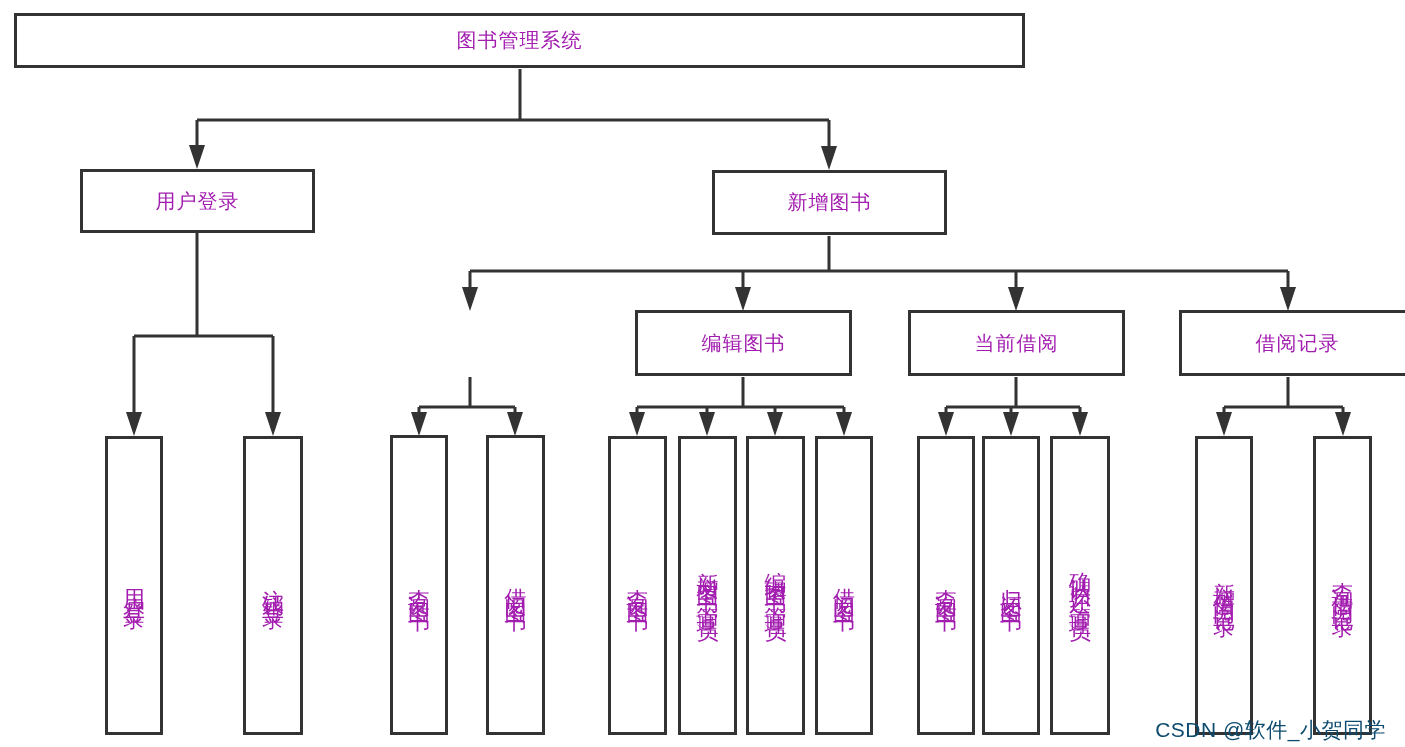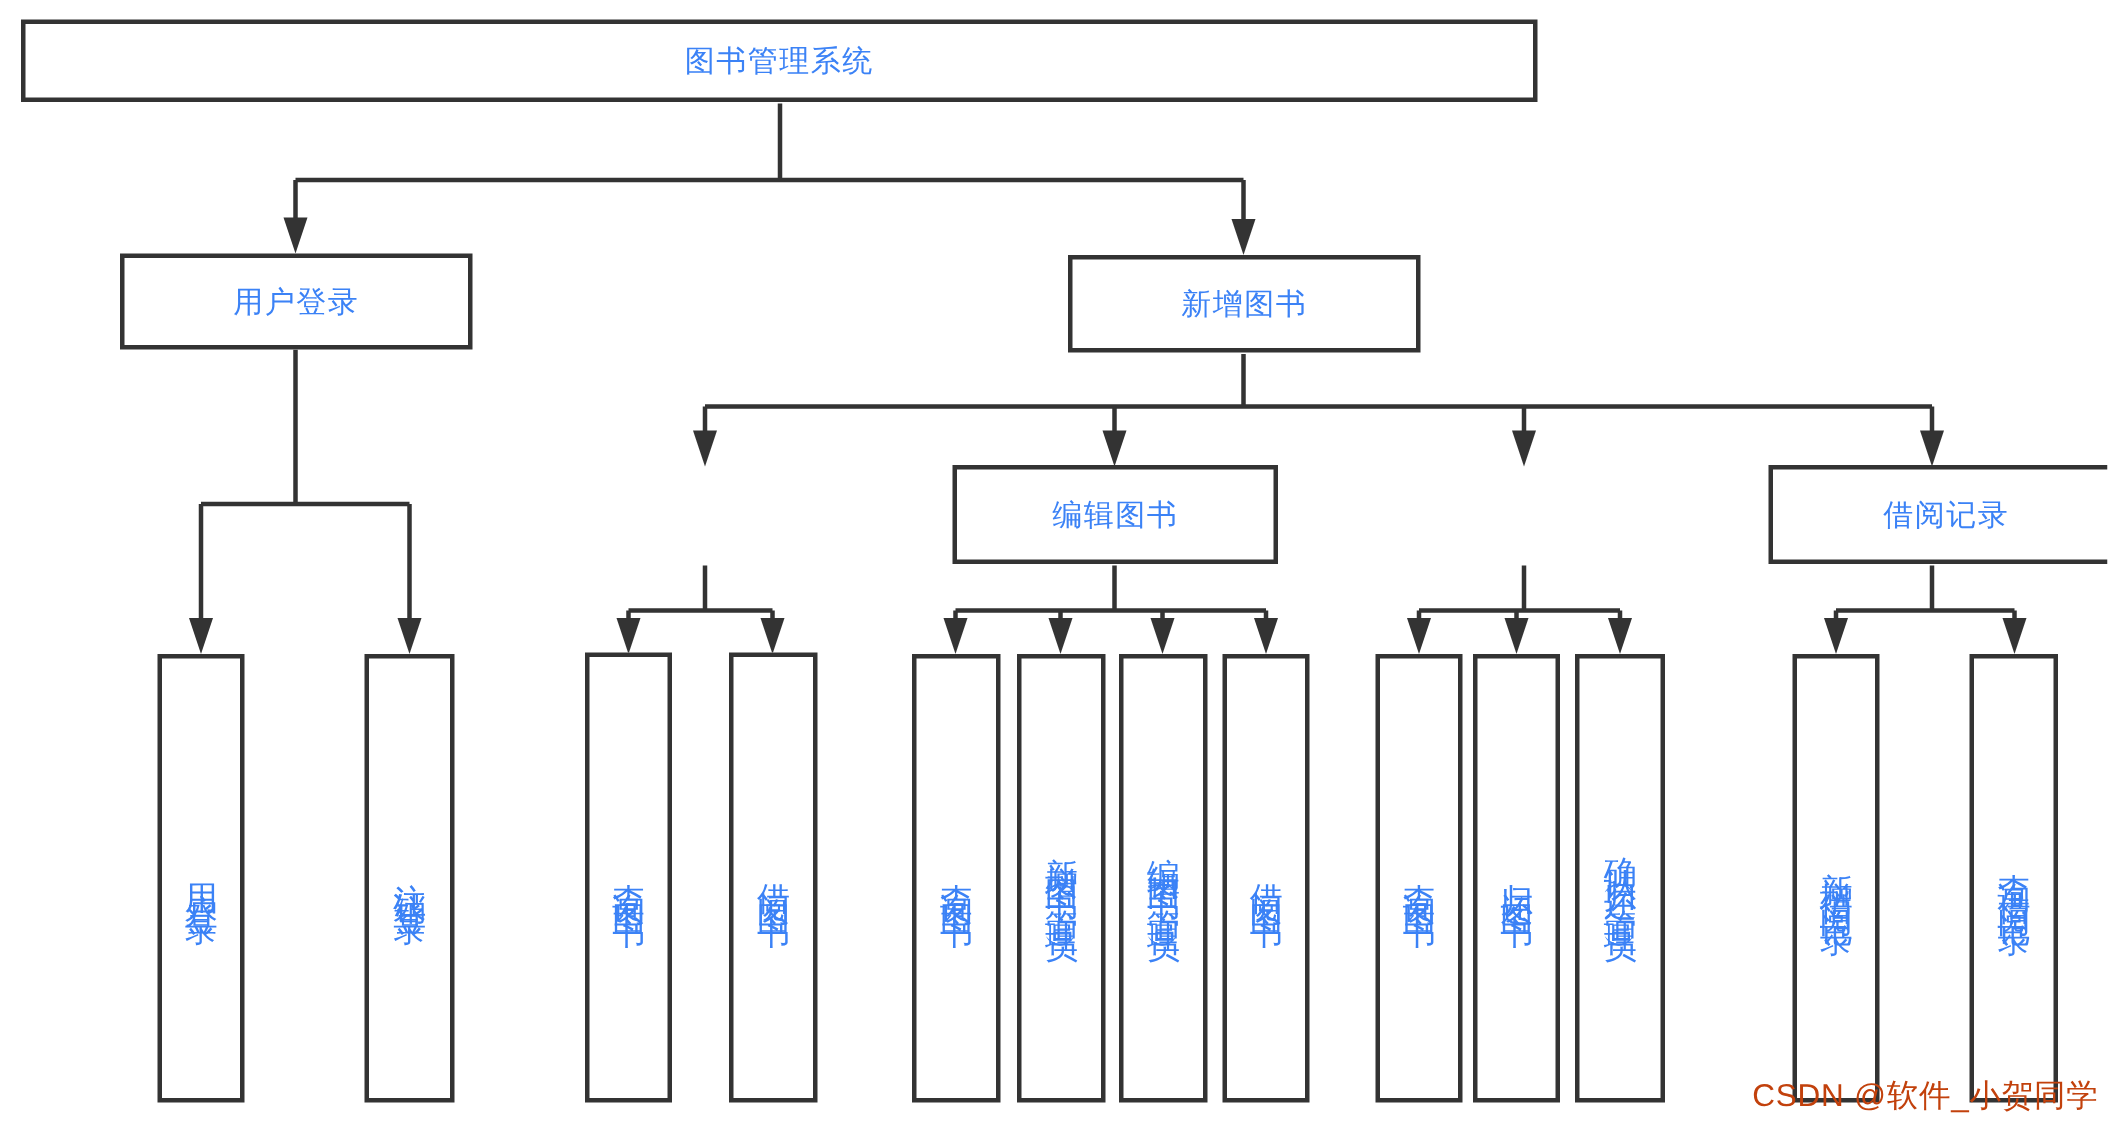--- a/index.html
+++ b/index.html
@@ -20,45 +20,45 @@
     left: 0; top: 0;
     width: 1405px;
     height: 747px;
     pointer-events: none;
   }
   .box {
     position: absolute;
     box-sizing: border-box;
     border: 3px solid #333333;
     background: #ffffff;
-    color: #3b82f6;
+    color: #a21caf;
     display: flex;
     align-items: center;
     justify-content: center;
     font-size: 20px;
     letter-spacing: 1px;
     text-align: right;
     z-index: 2;
   }
   .vbox {
     font-size: 22px;
   }
   .vbox .vtext {
     writing-mode: vertical-rl;
     text-orientation: mixed;
     letter-spacing: 0.32em;
     line-height: 1.1;
     white-space: nowrap;
   }
   .watermark {
     position: absolute;
-    right: 6px;
+    right: 19px;
     bottom: 3px;
     font-size: 21px;
-    color: #c2410c;
+    color: #0c4a6e;
     z-index: 5;
     letter-spacing: 0.5px;
   }
 </style>
 </head>
 <body>
 
 <div class="stage">
 
   <svg class="lines" viewBox="0 0 1405 747" xmlns="http://www.w3.org/2000/svg">
@@ -100,20 +100,21 @@
       <polygon points="1335,412 1351,412 1343,436"></polygon>
     </g>
   </svg>
 
   <div class="box" style="left:14px; top:13px; width:1011px; height:55px;">图书管理系统</div>
 
   <div class="box" style="left:80px; top:169px; width:235px; height:64px;">用户登录</div>
   <div class="box" style="left:712px; top:170px; width:235px; height:65px;">新增图书</div>
 
   <div class="box" style="left:635px; top:310px; width:217px; height:66px;">编辑图书</div>
+  <div class="box" style="left:908px; top:310px; width:217px; height:66px;">当前借阅</div>
   <div class="box" style="left:1179px; top:310px; width:237px; height:66px;">借阅记录</div>
 
   <div class="box vbox" style="left:105px; top:436px; width:58px; height:299px;">
     <span class="vtext">用户登录</span>
   </div>
   <div class="box vbox" style="left:243px; top:436px; width:60px; height:299px;">
     <span class="vtext">注销登录</span>
   </div>
 
   <div class="box vbox" style="left:390px; top:435px; width:58px; height:300px;">

